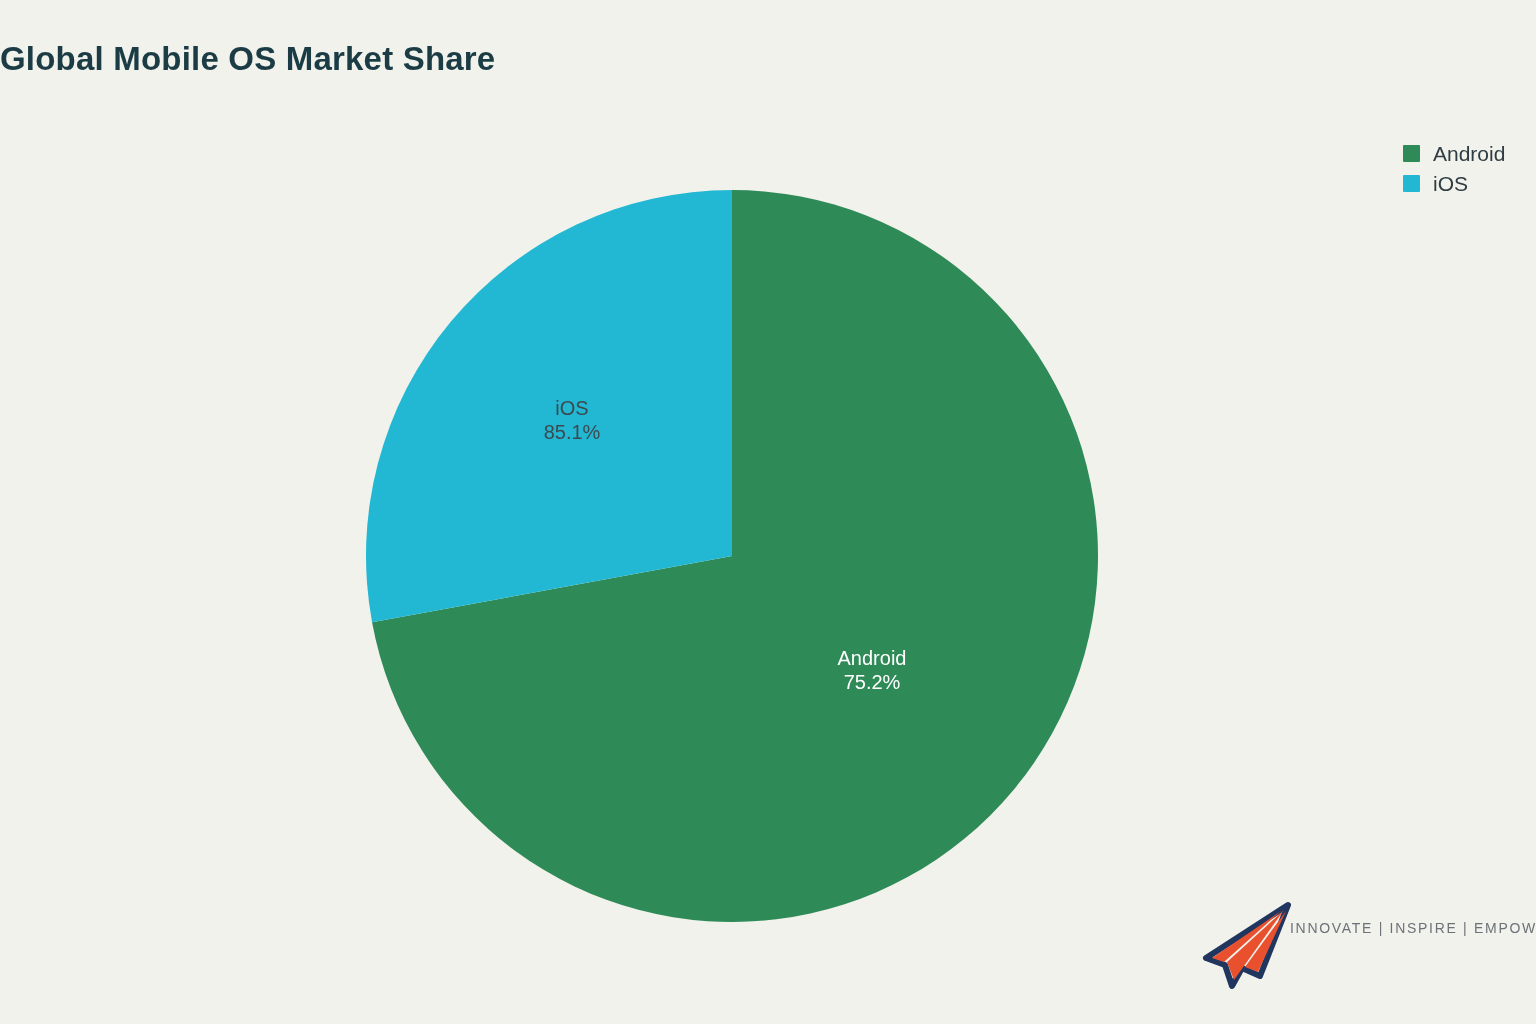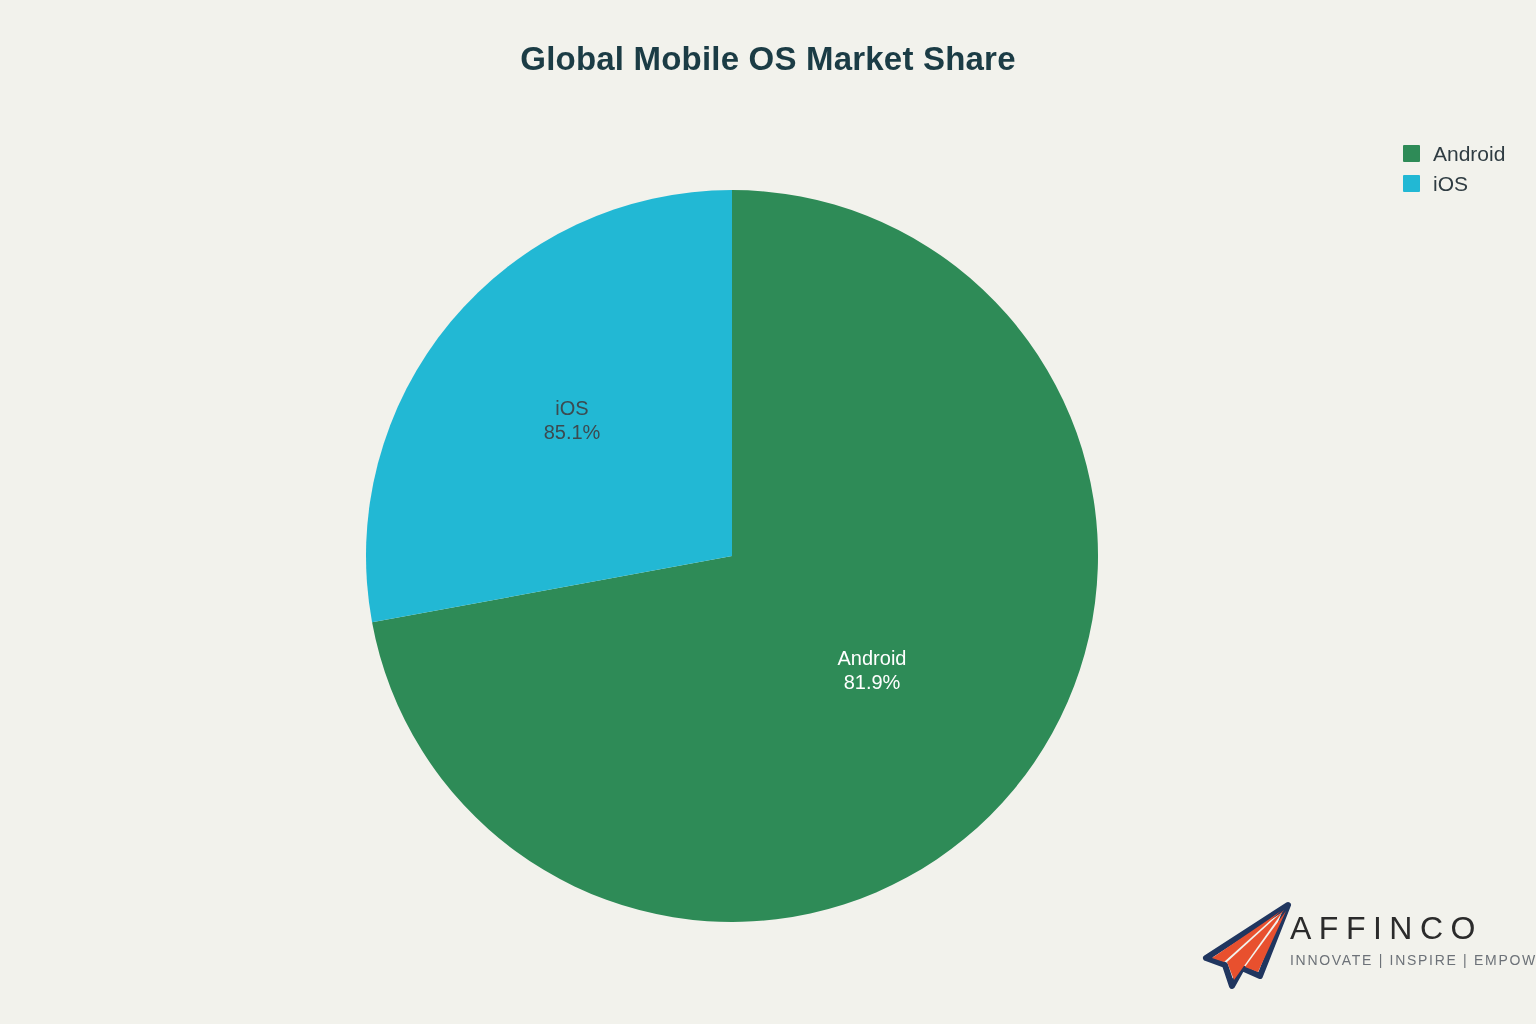--- a/index.html
+++ b/index.html
@@ -18,21 +18,21 @@
     position: absolute;
     inset: 0;
     width: 1536px;
     height: 1024px;
   }
   .chart-title {
     position: absolute;
     top: 40px;
     left: 0;
     width: 1536px;
-    text-align: center;
+    text-align: left;
     font-size: 33px;
     font-weight: bold;
     color: #1b3c45;
     letter-spacing: 0.2px;
   }
   
   .chart-title > span {
     display: inline-block;
     transform: translateX(0px);
   }
@@ -153,21 +153,21 @@
     </svg>
   </div>
 
   <div class="slice-label label-ios">
     <span class="ln1">iOS</span>
     <span class="ln2">85.1%</span>
   </div>
 
   <div class="slice-label label-android">
     <span class="ln1">Android</span>
-    <span class="ln2">81.9%</span>
+    <span class="ln2">75.2%</span>
   </div>
 
   <div class="legend">
     <div class="legend-row">
       <span class="legend-swatch" style="background:#2e8b57"></span>
       <span class="legend-text">Android</span>
     </div>
     <div class="legend-row">
       <span class="legend-swatch" style="background:#22b8d4"></span>
       <span class="legend-text">iOS</span>
@@ -177,18 +177,17 @@
   <div class="logo">
     <svg class="logo-plane" viewBox="0 0 96 92">
       <g>
         <path d="M90 5 L8 58 L27 65 L34 86 L44 68 L62 76 Z" fill="none" stroke="#20365f" stroke-width="6" stroke-linejoin="round" stroke-linecap="round"></path>
         <path d="M86 10 L29 62 L36 80 Z" fill="#e8502e"></path>
         <path d="M83 11 L14 58 L26 62 Z" fill="#e8502e"></path>
         <path d="M88 11 L47 67 L60 72 Z" fill="#e8502e"></path>
       </g>
     </svg>
     <div class="logo-text">
-      <div class="logo-word">AFFINCO</div>
       <div class="logo-tag">INNOVATE | INSPIRE | EMPOWER</div>
     </div>
   </div>
 
 </div>
 
 </body></html>

